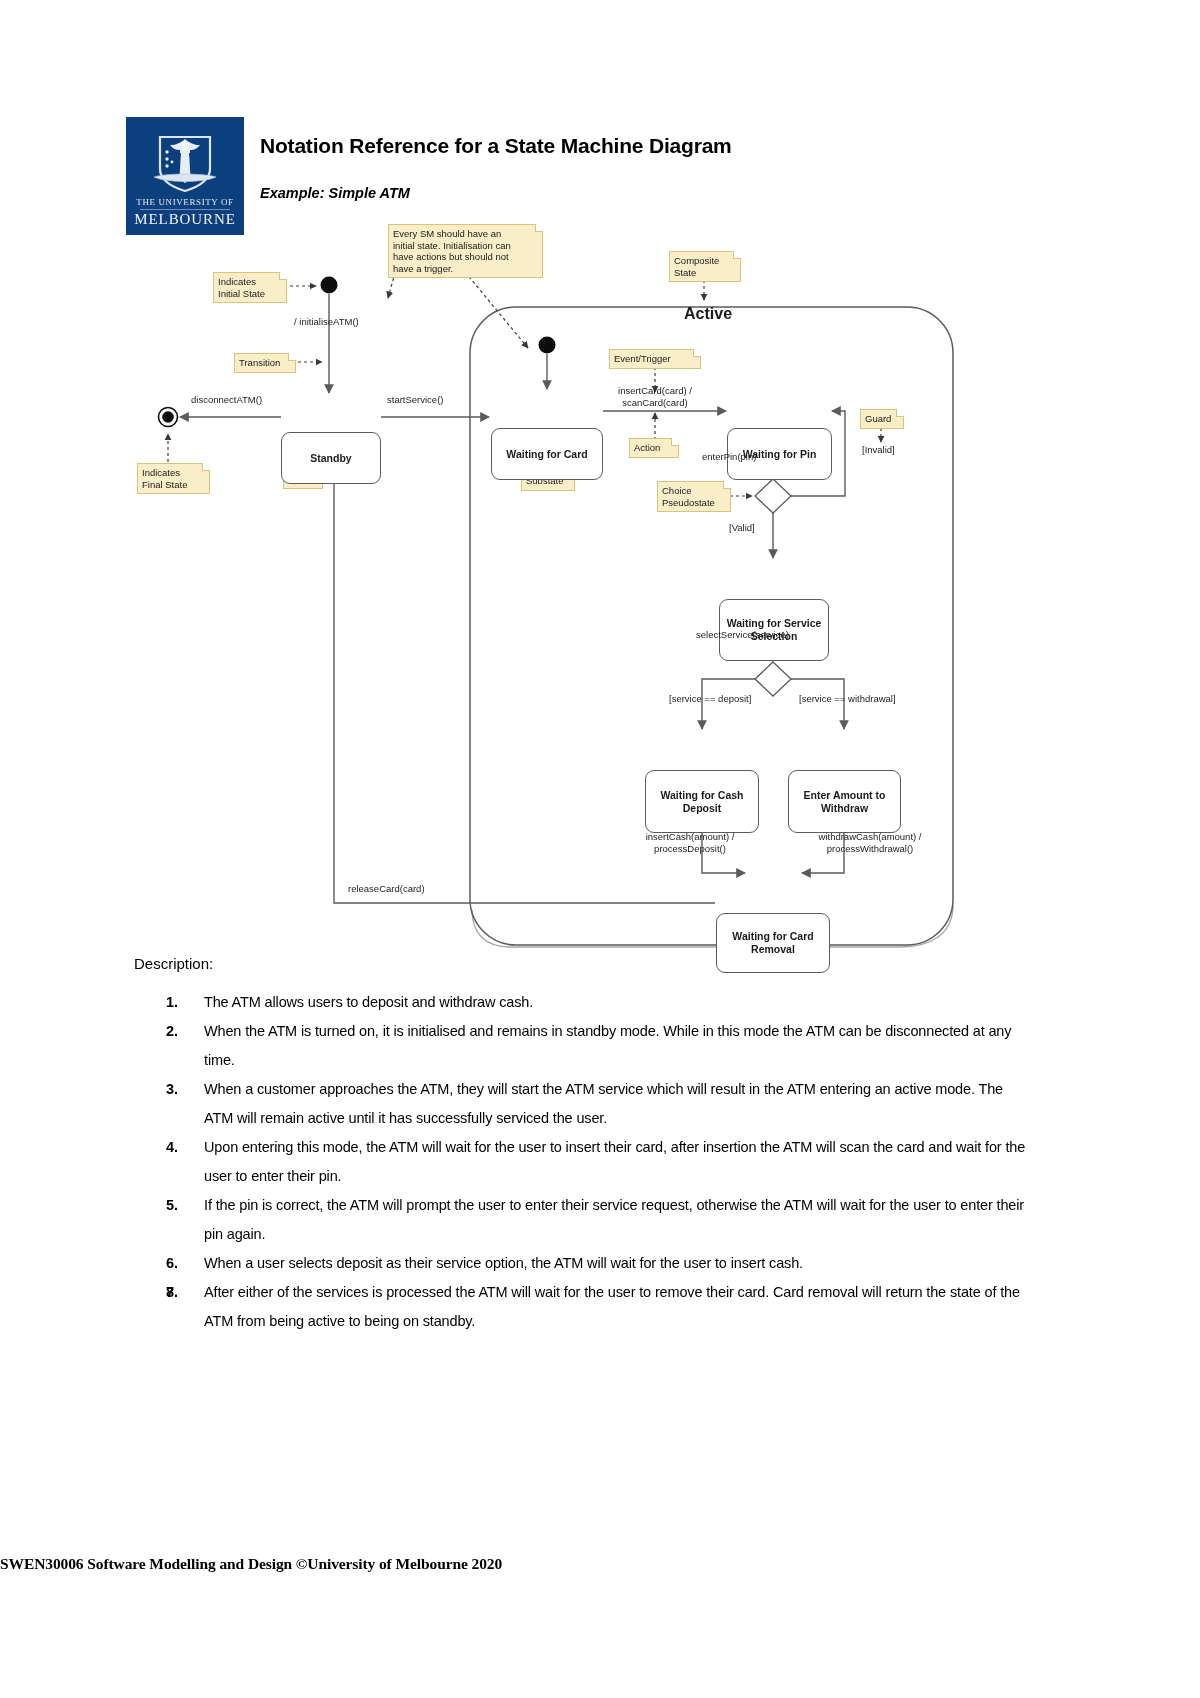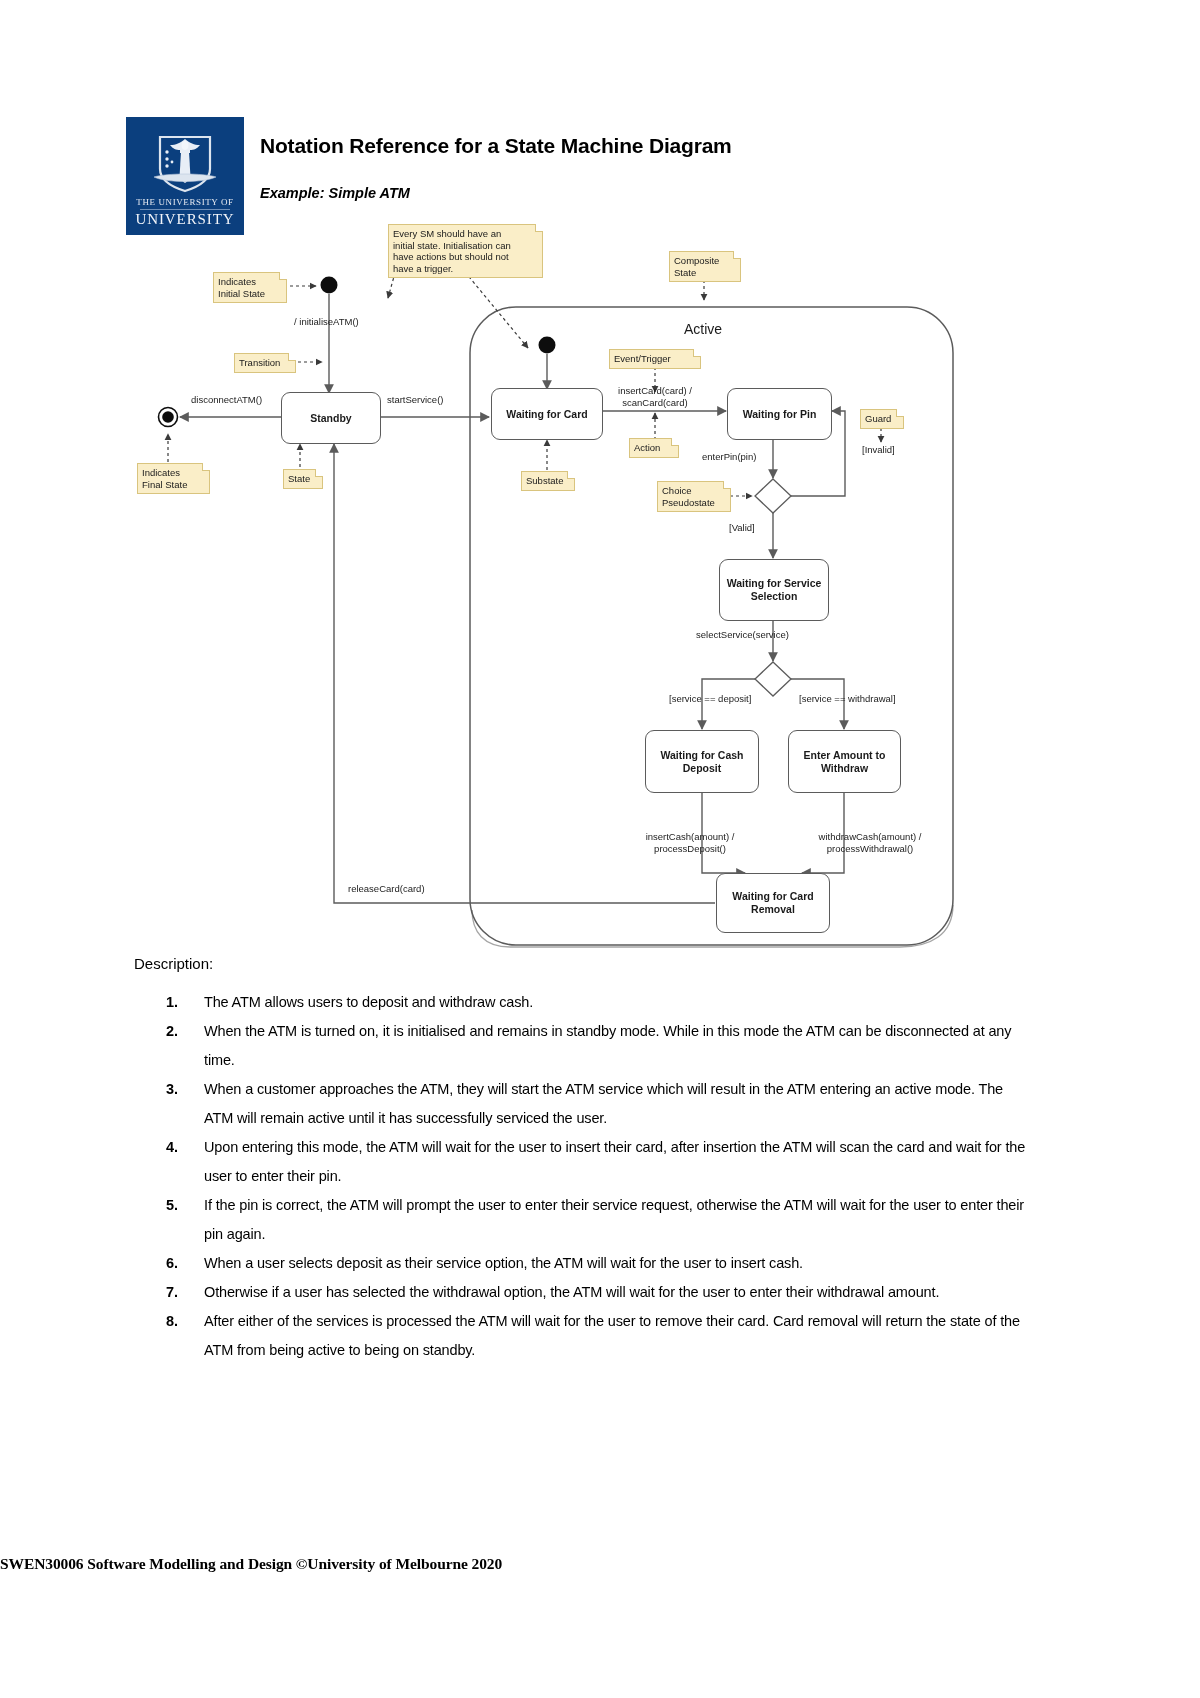--- a/index.html
+++ b/index.html
@@ -108,28 +108,28 @@
     box-sizing: border-box;
     display: flex;
     align-items: center;
     justify-content: center;
     text-align: center;
     font-size: 10.5px;
     font-weight: bold;
     color: #1a1a1a;
     line-height: 13px;
     white-space: pre-line;
+    margin-top: 40px;
   }
 
   .composite-label {
     position: absolute;
-    font-size: 14px;
-    font-weight: normal;
+    font-size: 16px;
+    font-weight: bold;
     color: #1a1a1a;
-    margin-top: 16px;
   }
 
   .edge-label {
     position: absolute;
     font-size: 9.5px;
     line-height: 11.5px;
     color: #222;
     white-space: pre-line;
     text-align: center;
   }
@@ -193,21 +193,21 @@
         <ellipse cx="39" cy="16.5" rx="3.4" ry="4.4" fill="#f2f6fb"></ellipse>
         <path d="M35 23 L43 23 L44.5 48 C43 51 41 53 39 54 C37 53 35 51 33.5 48 Z" fill="#e8eef6"></path>
         <circle cx="21" cy="23" r="1.7" fill="#e8eef6"></circle>
         <circle cx="21" cy="30" r="1.7" fill="#e8eef6"></circle>
         <circle cx="21" cy="37" r="1.7" fill="#e8eef6"></circle>
         <circle cx="26" cy="33" r="1.4" fill="#e8eef6"></circle>
         <path d="M8 48 C20 44 58 44 70 48 C58 54 20 54 8 48 Z" fill="#dde5ef" stroke="#b9c8dc" stroke-width="0.6"></path>
       </svg>
       <div class="rule"></div>
       <div class="uni-line1">THE UNIVERSITY OF</div>
-      <div class="uni-line2">UNIVERSITY</div>
+      <div class="uni-line2">MELBOURNE</div>
     </div>
     <div id="doc-title">Notation Reference for a State Machine Diagram</div>
     <div id="doc-subtitle">Example: Simple ATM</div>
   </div>
 
   <div id="diagram">
     <svg width="1200" height="1698" viewBox="0 0 1200 1698" xmlns="http://www.w3.org/2000/svg">
       <defs>
         <marker id="arrow" viewBox="0 0 10 10" refX="9" refY="5" markerWidth="7" markerHeight="7" orient="auto-start-reverse">
           <path d="M 0 0 L 10 5 L 0 10 z" fill="#5b5b5b"></path>
@@ -384,21 +384,20 @@
       <li>
         <span class="num">5.</span>
         <span>If the pin is correct, the ATM will prompt the user to enter their service request, otherwise the ATM will wait for the user to enter their pin again.</span>
       </li>
       <li>
         <span class="num">6.</span>
         <span>When a user selects deposit as their service option, the ATM will wait for the user to insert cash.</span>
       </li>
       <li>
         <span class="num">7.</span>
-        <span>Otherwise if a user has selected the withdrawal option, the ATM will wait for the user to enter their withdrawal amount.</span>
       </li>
       <li>
         <span class="num">8.</span>
         <span>After either of the services is processed the ATM will wait for the user to remove their card. Card removal will return the state of the ATM from being active to being on standby.</span>
       </li>
     </ol>
   </div>
 
   <div id="footer">SWEN30006 Software Modelling and Design ©University of Melbourne 2020</div>
 

